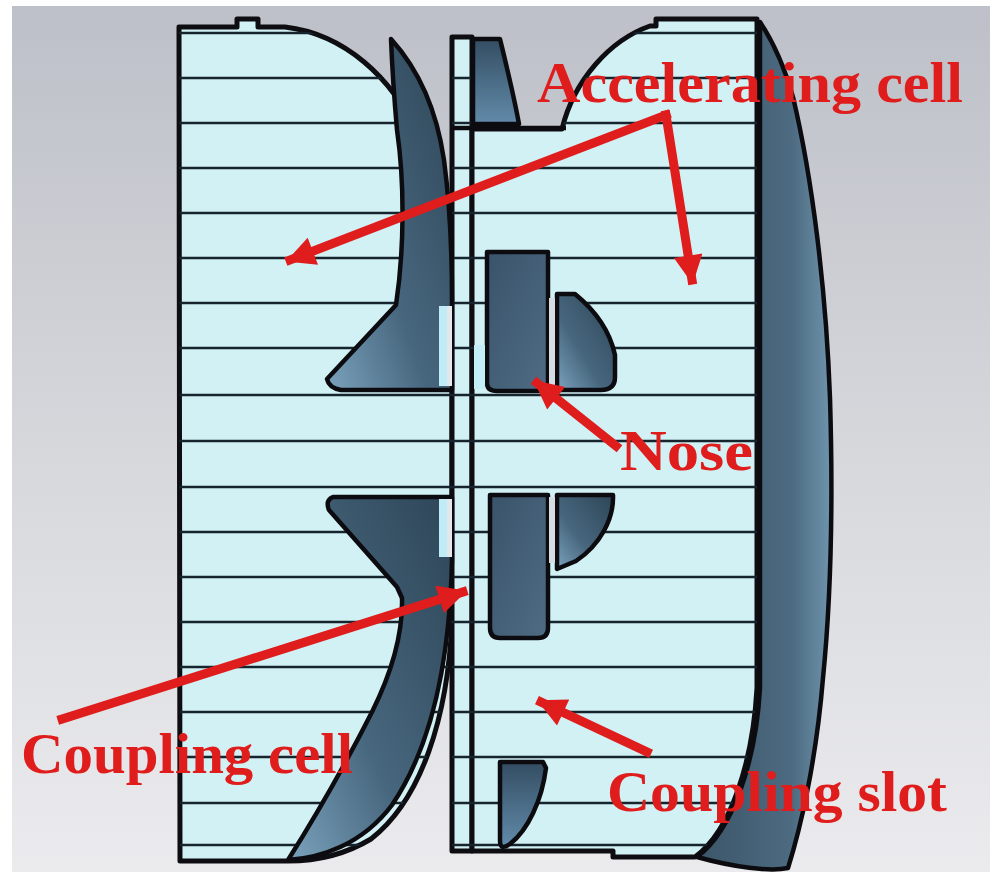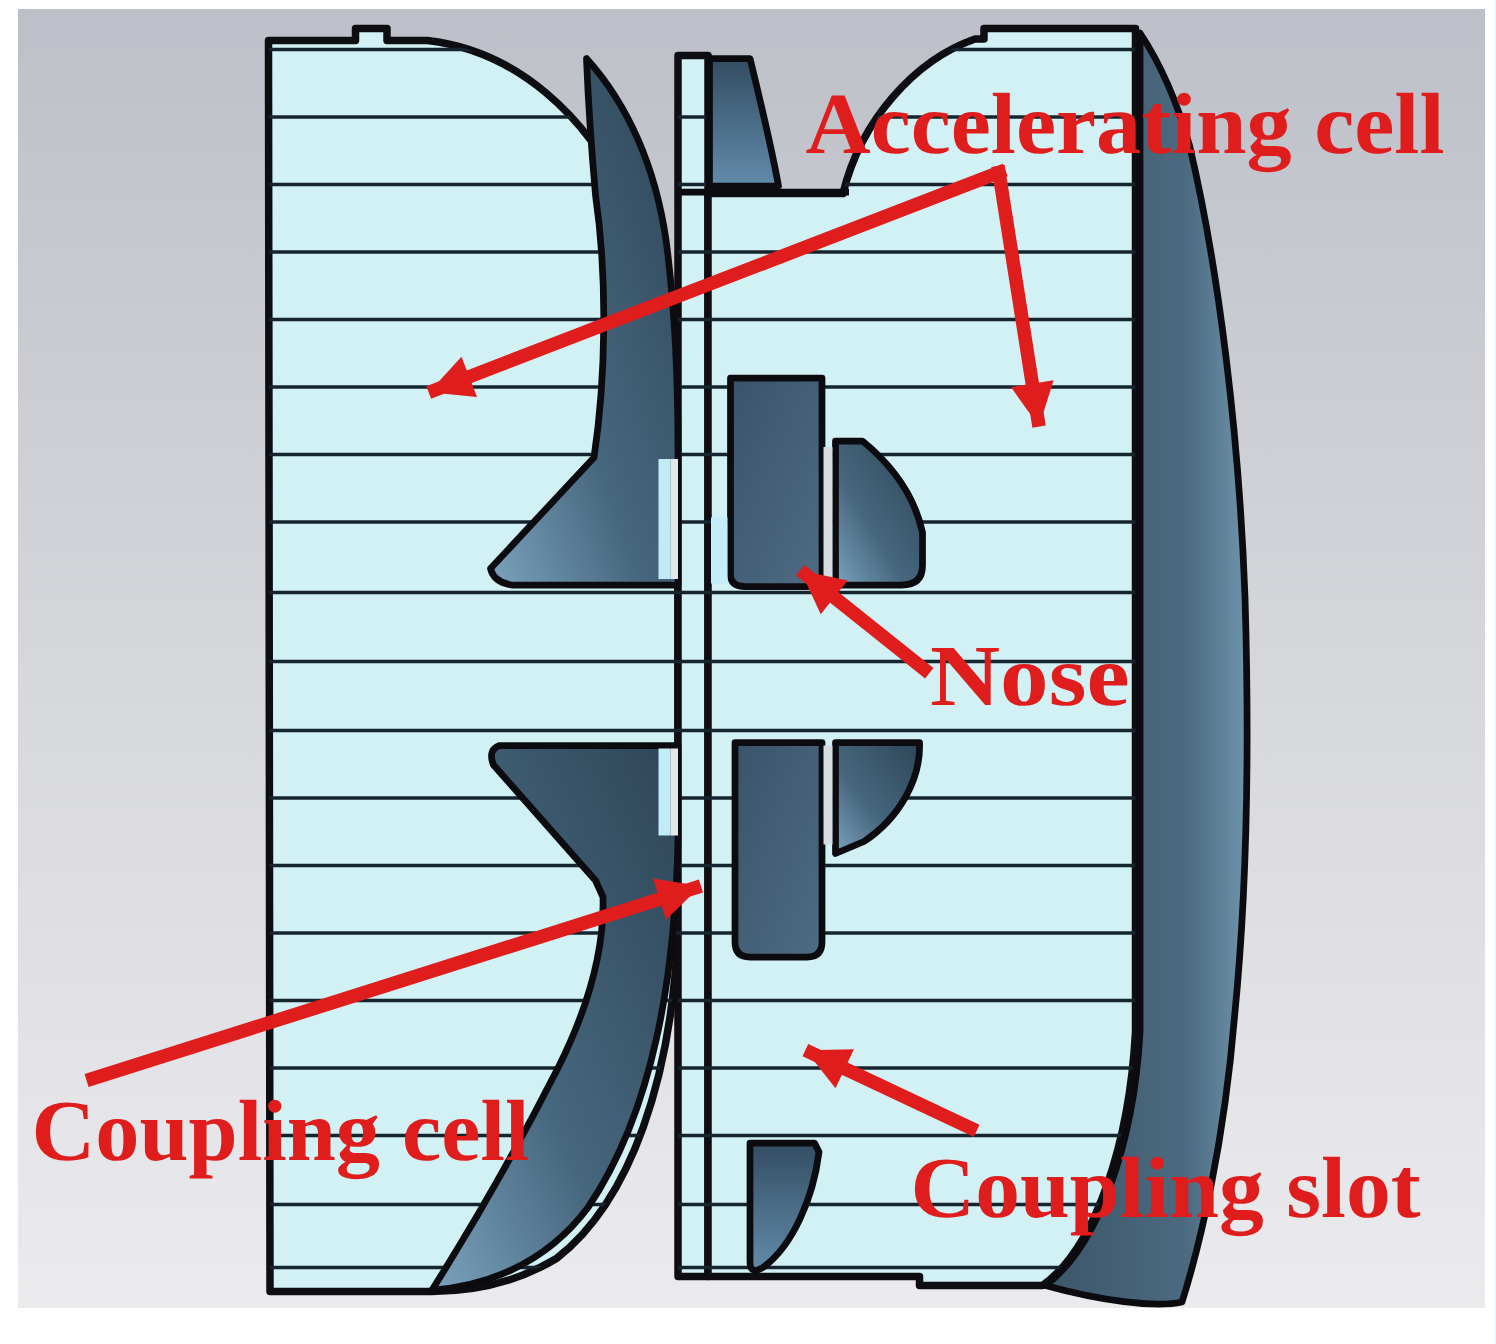--- a/index.html
+++ b/index.html
@@ -1,16 +1,16 @@
 <!DOCTYPE html>
 <html><head>
 <meta charset="utf-8">
 <style>
   html,body{margin:0;padding:0;background:#ffffff;}
-  #stage{position:relative;width:997px;height:896px;background:#7dd3fc;overflow:hidden;
+  #stage{position:relative;width:997px;height:896px;background:#b91c1c;overflow:hidden;
          font-family:"Liberation Serif","DejaVu Serif",serif;}
   svg{display:block;}
   text.lbl{font-family:"Liberation Serif","DejaVu Serif",serif;font-weight:bold;}
 </style>
 </head>
 <body>
 
 <div id="stage">
 <svg width="997" height="896" viewBox="0 0 997 896">
   <defs>

